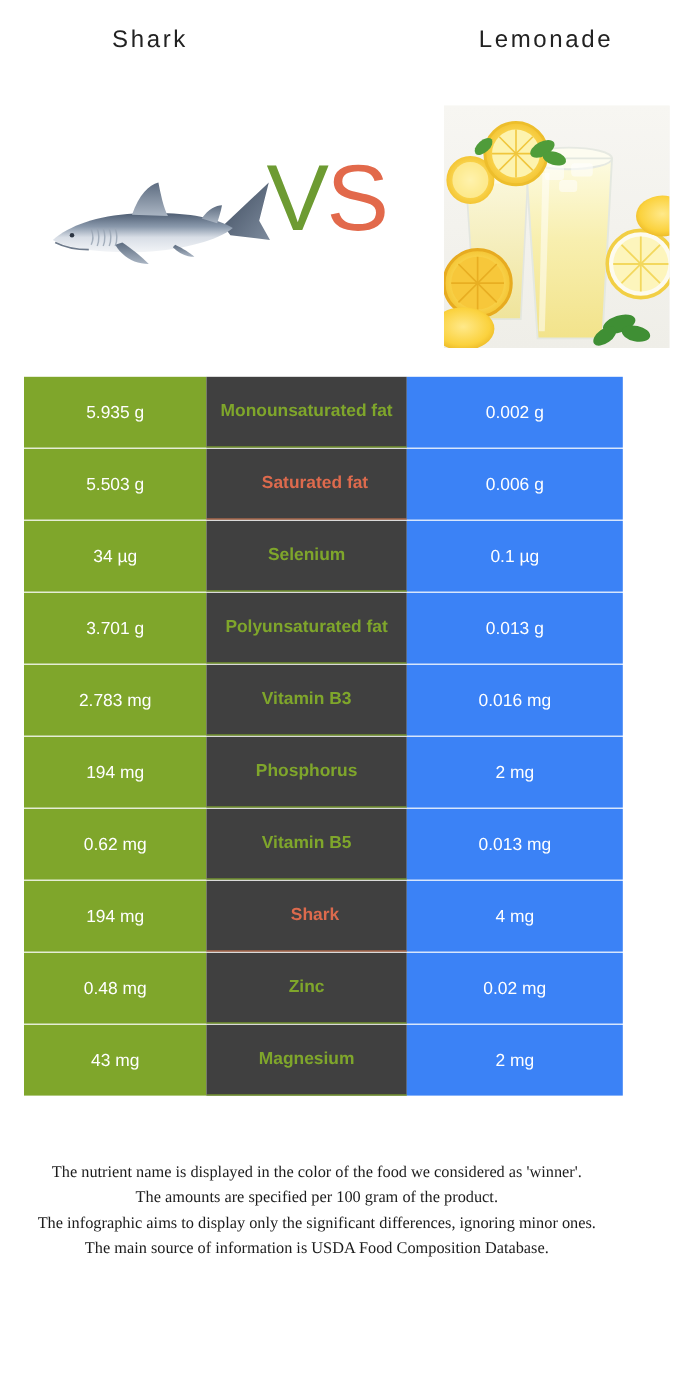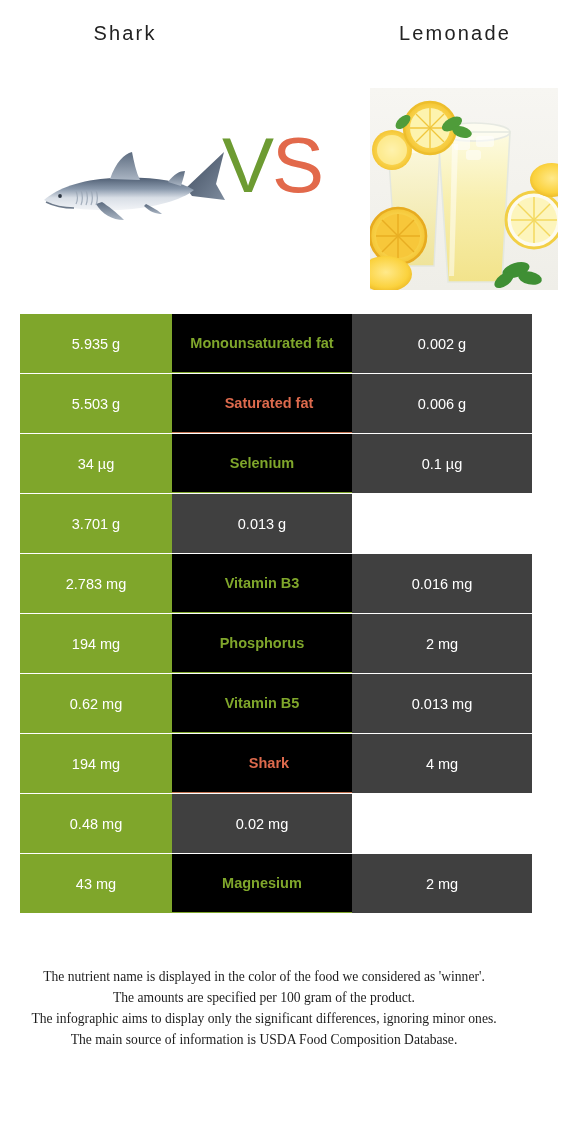--- a/index.html
+++ b/index.html
@@ -93,30 +93,30 @@
     justify-content: center;
     font-size: 14.5px;
     box-sizing: border-box;
   }
   .cell.left {
     width: 152px;
     background: #7fa62b;
     color: #ffffff;
   }
   .cell.mid {
-    width: 180px;
-    background: #000000;
+    width: 167px;
+    background: #404040;
     font-weight: bold;
     font-size: 14.5px;
   }
   .cell.mid.win-green { color: #7fa62b; border-bottom: 1px solid #7fa62b; }
   .cell.mid.win-red   { color: #dd6a4d; border-bottom: 1px solid #c0714f; padding-left: 14px; }
   .cell.right {
     width: 180px;
-    background: #404040;
+    background: #3b82f6;
     color: #ffffff;
   }
 
   
   .footer {
     position: absolute;
     left: 0;
     top: 966px;
     width: 528px;
     text-align: center;
@@ -294,20 +294,21 @@
       <div class="cell mid win-red">Saturated fat</div>
       <div class="cell right">0.006 g</div>
     </div>
     <div class="row">
       <div class="cell left">34 µg</div>
       <div class="cell mid win-green">Selenium</div>
       <div class="cell right">0.1 µg</div>
     </div>
     <div class="row">
       <div class="cell left">3.701 g</div>
+      <div class="cell mid win-green">Polyunsaturated fat</div>
       <div class="cell right">0.013 g</div>
     </div>
     <div class="row">
       <div class="cell left">2.783 mg</div>
       <div class="cell mid win-green">Vitamin B3</div>
       <div class="cell right">0.016 mg</div>
     </div>
     <div class="row">
       <div class="cell left">194 mg</div>
       <div class="cell mid win-green">Phosphorus</div>
@@ -318,20 +319,21 @@
       <div class="cell mid win-green">Vitamin B5</div>
       <div class="cell right">0.013 mg</div>
     </div>
     <div class="row">
       <div class="cell left">194 mg</div>
       <div class="cell mid win-red">Shark</div>
       <div class="cell right">4 mg</div>
     </div>
     <div class="row">
       <div class="cell left">0.48 mg</div>
+      <div class="cell mid win-green">Zinc</div>
       <div class="cell right">0.02 mg</div>
     </div>
     <div class="row">
       <div class="cell left">43 mg</div>
       <div class="cell mid win-green">Magnesium</div>
       <div class="cell right">2 mg</div>
     </div>
   </div>
 
 <div class="footer">

